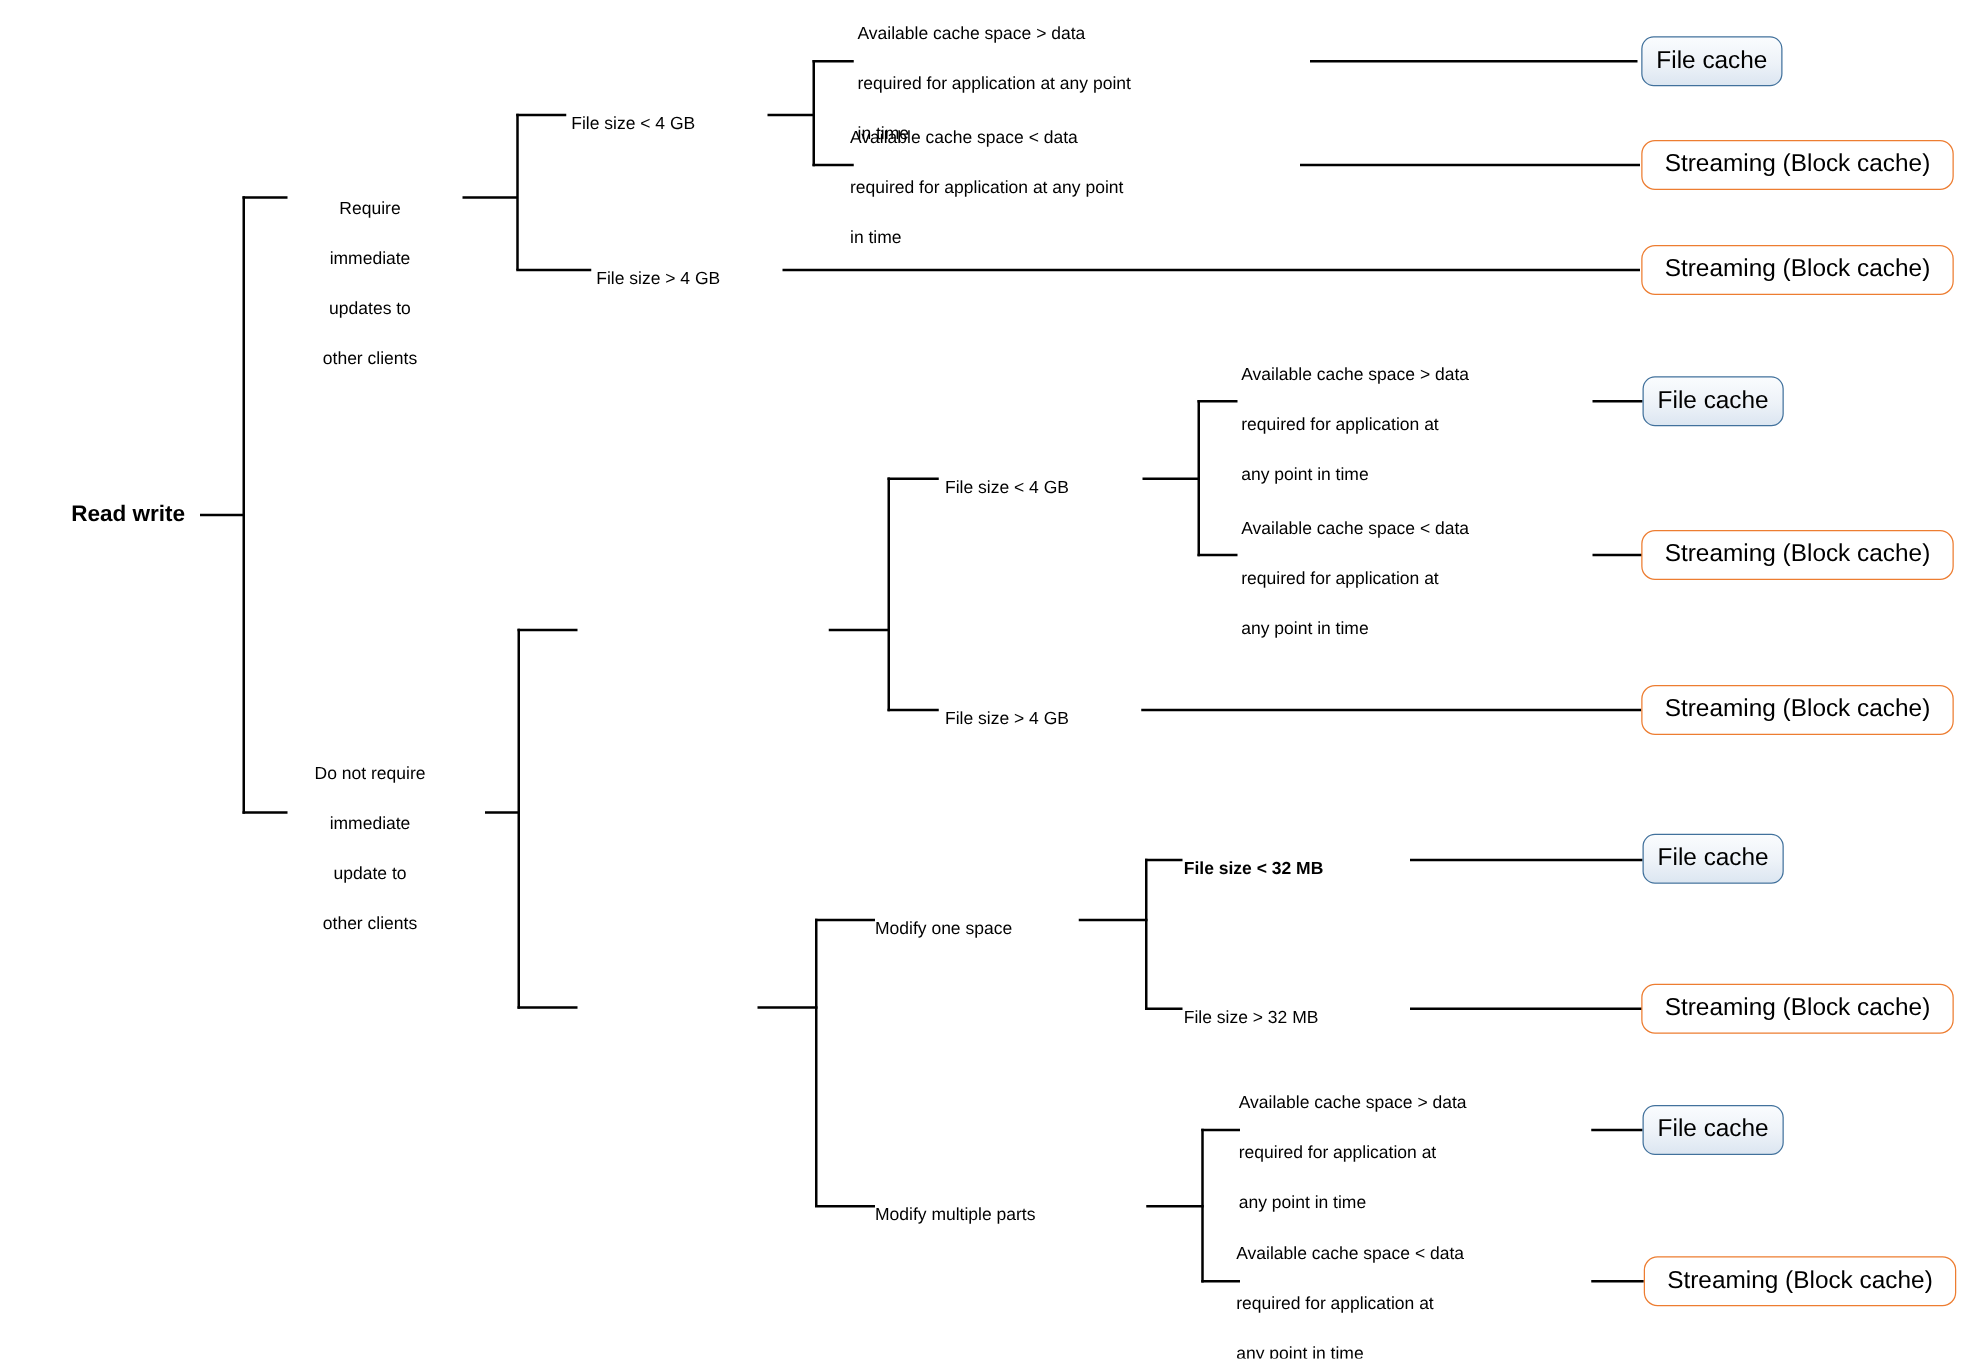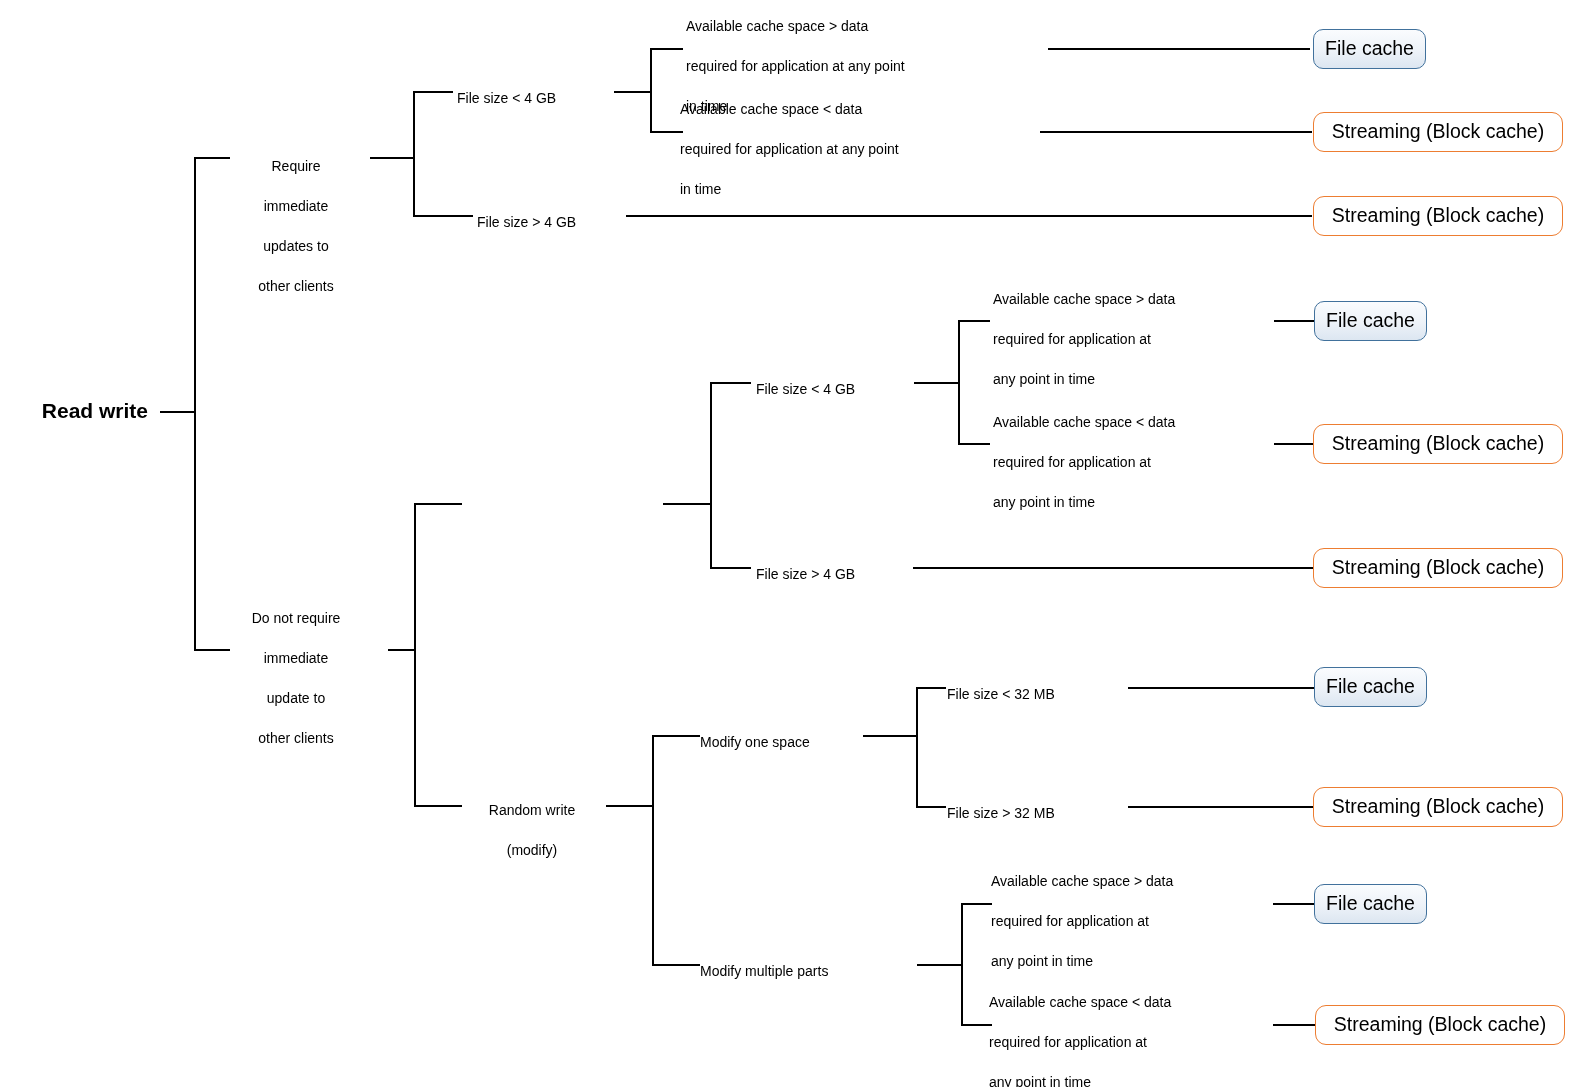--- a/index.html
+++ b/index.html
@@ -26,21 +26,21 @@
     position:absolute;
     font-size:14px;
     line-height:40px;
     color:#000000;
     white-space:pre-line;
   }
   .lbl.c{text-align:center;}
   .lbl.l{text-align:left;}
   .root-lbl{
     position:absolute;
-    font-size:21px;
+    font-size:18px;
     font-weight:bold;
     line-height:26px;
     color:#000000;
     text-align:right;
   }
 
   
   .box{
     position:absolute;
     box-sizing:border-box;
@@ -136,32 +136,30 @@
 any point in time</div>
   <div class="ln h" style="left:1274px;top:443px;width:40px;"></div>
   <div class="box orange" style="left:1313px;top:424px;width:250px;height:40px;">Streaming (Block cache)</div>
 
   <div class="ln h" style="left:710px;top:567px;width:41px;"></div>
   <div class="lbl l" style="left:756px;top:554px;width:160px;">File size &gt; 4 GB</div>
   <div class="ln h" style="left:913px;top:567px;width:400px;"></div>
   <div class="box orange" style="left:1313px;top:548px;width:250px;height:40px;">Streaming (Block cache)</div>
 
   <div class="ln h" style="left:414px;top:805px;width:48px;"></div>
-  <div class="lbl c" style="left:460px;top:790px;width:144px;">Random write
-(modify)</div>
   <div class="ln h" style="left:606px;top:805px;width:48px;"></div>
   <div class="ln v" style="left:652px;top:735px;height:230px;"></div>
 
   <div class="ln h" style="left:652px;top:735px;width:48px;"></div>
   <div class="lbl l" style="left:700px;top:722px;width:200px;">Modify one space</div>
   <div class="ln h" style="left:863px;top:735px;width:55px;"></div>
   <div class="ln v" style="left:916px;top:687px;height:121px;"></div>
 
   <div class="ln h" style="left:916px;top:687px;width:30px;"></div>
-  <div class="lbl l" style="left:947px;top:674px;width:180px;">File size &lt; 32 MB</div>
+  <div class="lbl l" style="left:947px;top:674px;width:180px;font-weight:bold;">File size &lt; 32 MB</div>
   <div class="ln h" style="left:1128px;top:687px;width:186px;"></div>
   <div class="box blue" style="left:1314px;top:667px;width:113px;height:40px;">File cache</div>
 
   <div class="ln h" style="left:916px;top:806px;width:30px;"></div>
   <div class="lbl l" style="left:947px;top:793px;width:180px;">File size &gt; 32 MB</div>
   <div class="ln h" style="left:1128px;top:806px;width:186px;"></div>
   <div class="box orange" style="left:1313px;top:787px;width:250px;height:40px;">Streaming (Block cache)</div>
 
   <div class="ln h" style="left:652px;top:964px;width:48px;"></div>
   <div class="lbl l" style="left:700px;top:951px;width:230px;">Modify multiple parts</div>

